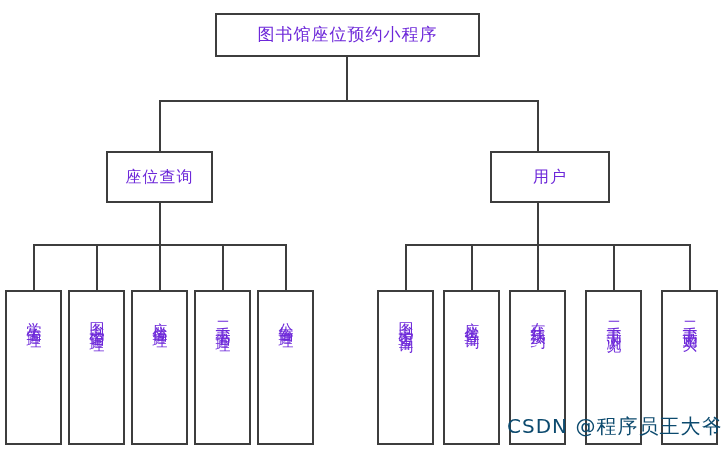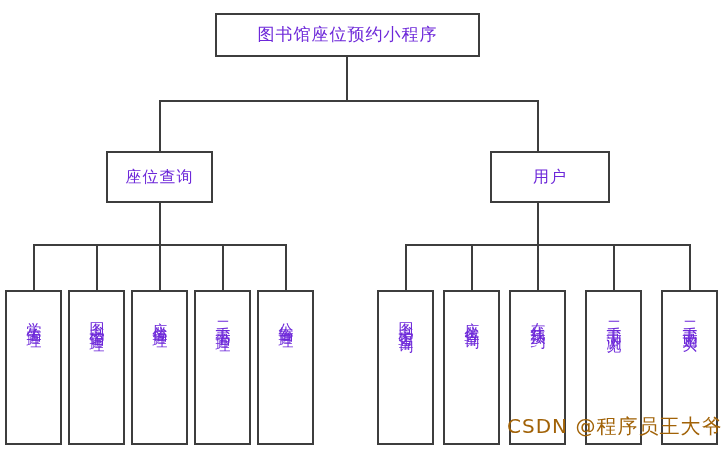--- a/index.html
+++ b/index.html
@@ -56,21 +56,21 @@
   .line {
     position: absolute;
     background: #3d3d3d;
     z-index: 1;
   }
   .line-v { width: 2px; }
   .line-h { height: 2px; }
   
   #watermark {
     position: absolute;
-    color: #a16207;
+    color: #0c4a6e;
     font-size: 20px;
     letter-spacing: 1px;
     white-space: nowrap;
     z-index: 5;
     pointer-events: none;
   }
 </style>
 </head>
 <body>
 

